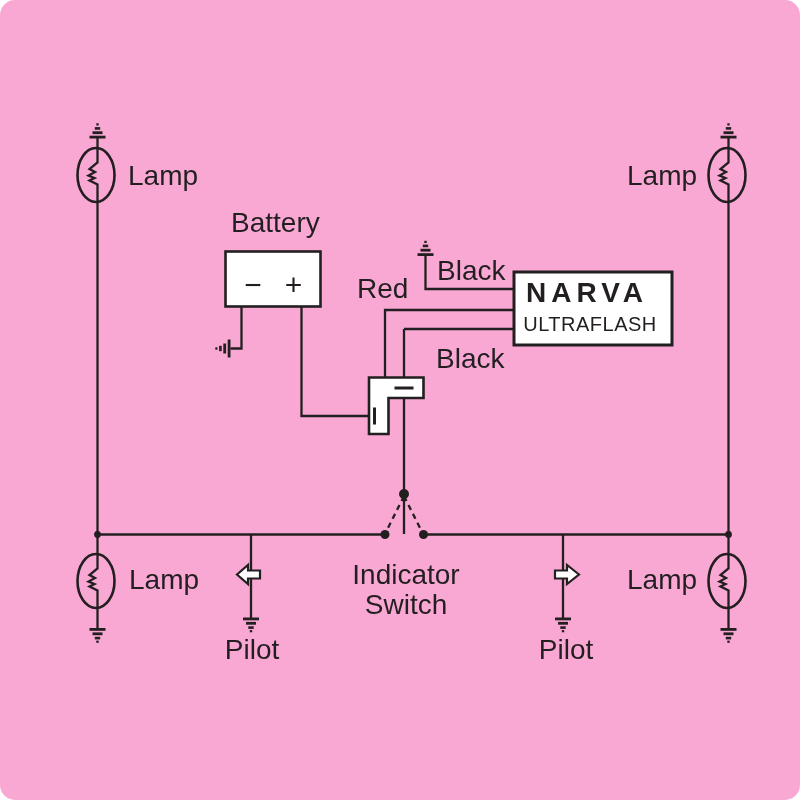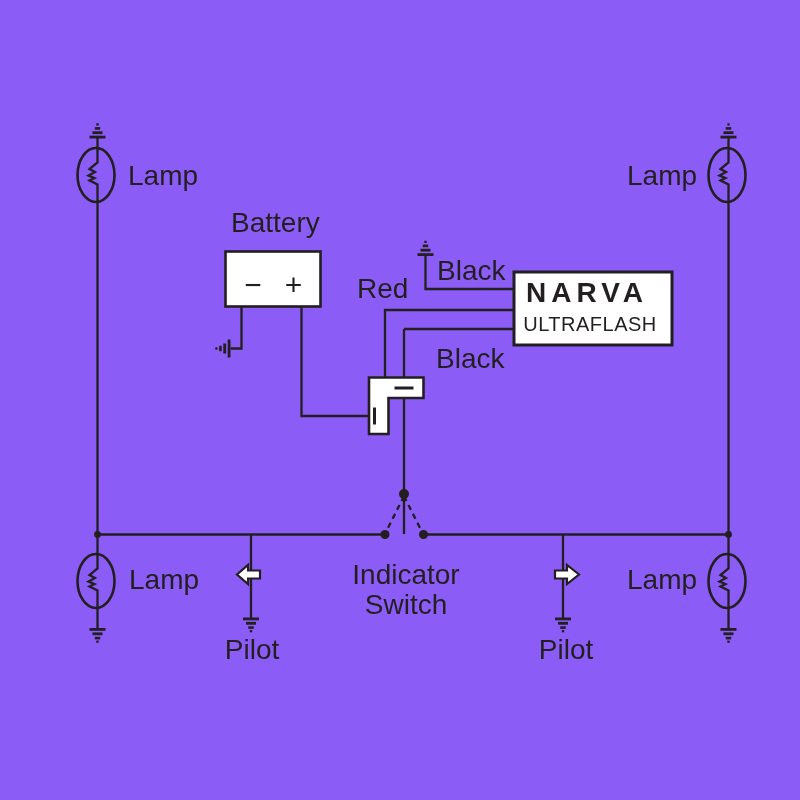--- a/index.html
+++ b/index.html
@@ -1,16 +1,16 @@
 <!DOCTYPE html>
 <html><head>
 <meta charset="utf-8">
 <style>
   html,body{margin:0;padding:0;background:#ffffff;}
-  .stage{position:relative;width:800px;height:800px;background:#8b5cf6;overflow:hidden;}
+  .stage{position:relative;width:800px;height:800px;background:#f9a8d4;overflow:hidden;border-radius:15px;}
   svg{position:absolute;left:0;top:0;}
   svg text{
     font-family:"Liberation Sans", sans-serif;
     fill:#231f20;
   }
   .lbl{font-size:28px;}
   .term{font-size:30px;}
   .brand{font-size:28px;font-weight:bold;letter-spacing:5px;}
   .model{font-size:20px;letter-spacing:0.5px;}
   .ink-stroke{stroke:#231f20;fill:none;stroke-width:2.3px;}

